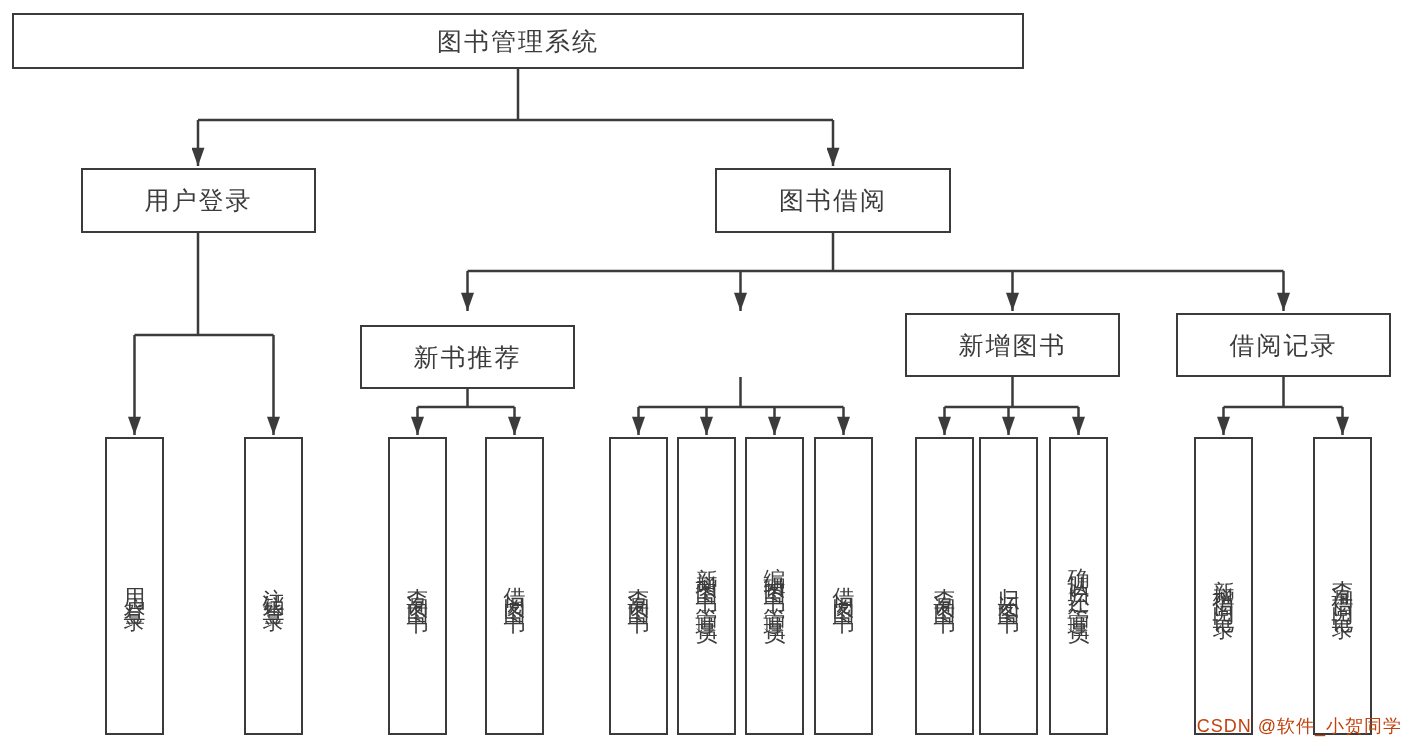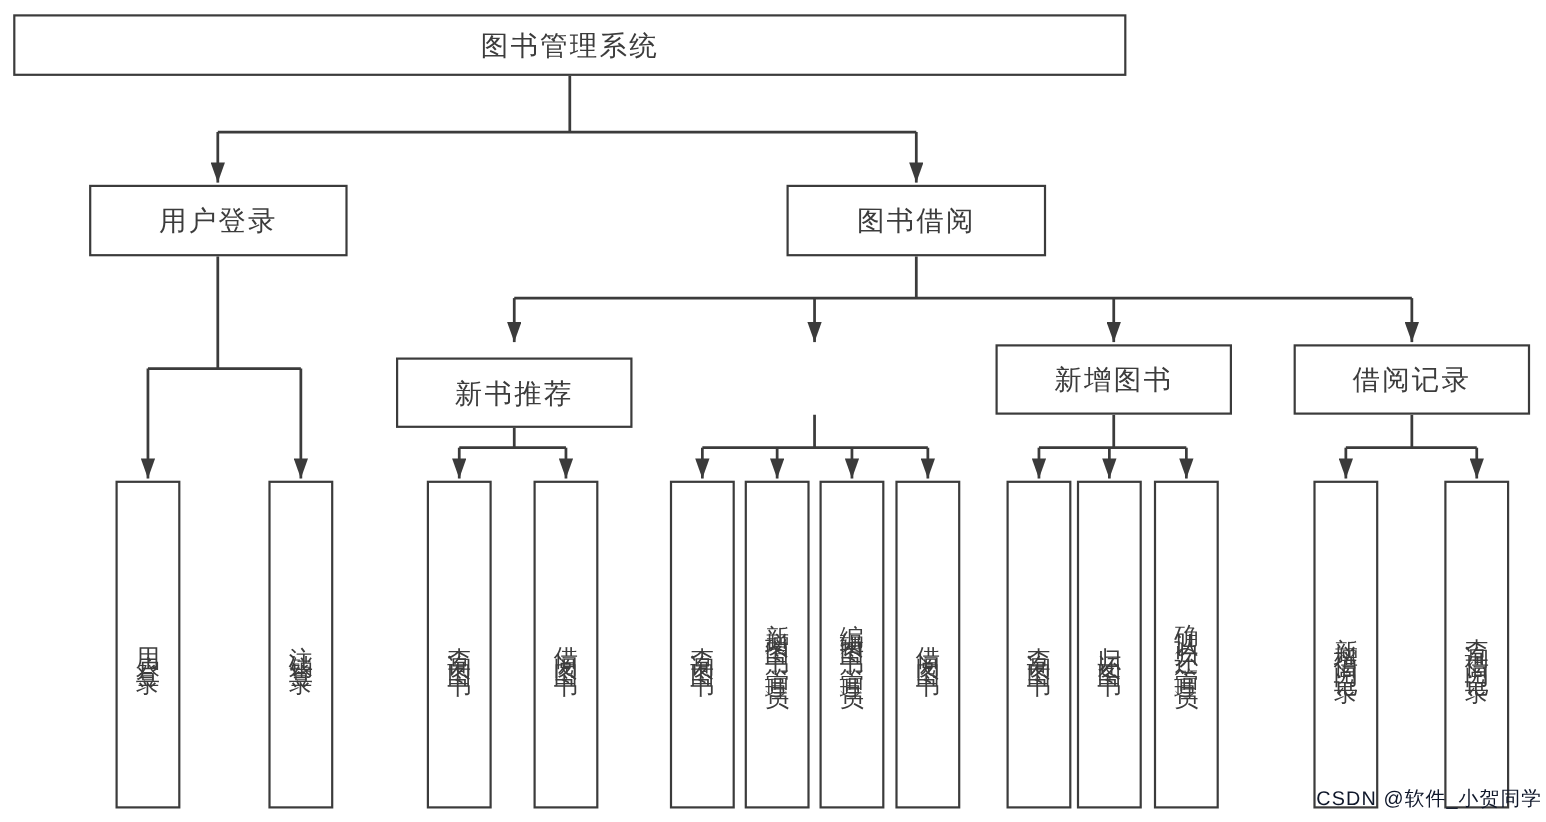--- a/index.html
+++ b/index.html
@@ -46,21 +46,21 @@
     letter-spacing: 8px;
     line-height: 1;
   }
   .watermark {
     position: absolute;
     top: 714px;
     right: 3px;
     z-index: 6;
     font-size: 18px;
     letter-spacing: 1px;
-    color: #0f172a;
+    color: #c2410c;
   }
 </style>
 </head>
 <body>
 
 <div class="canvas">
 
   <svg class="connectors" viewBox="0 0 1405 747" xmlns="http://www.w3.org/2000/svg">
     <defs>
       <marker id="arrow" viewBox="0 0 14 10" refX="14" refY="5" markerUnits="userSpaceOnUse" markerWidth="19" markerHeight="13" orient="auto">

